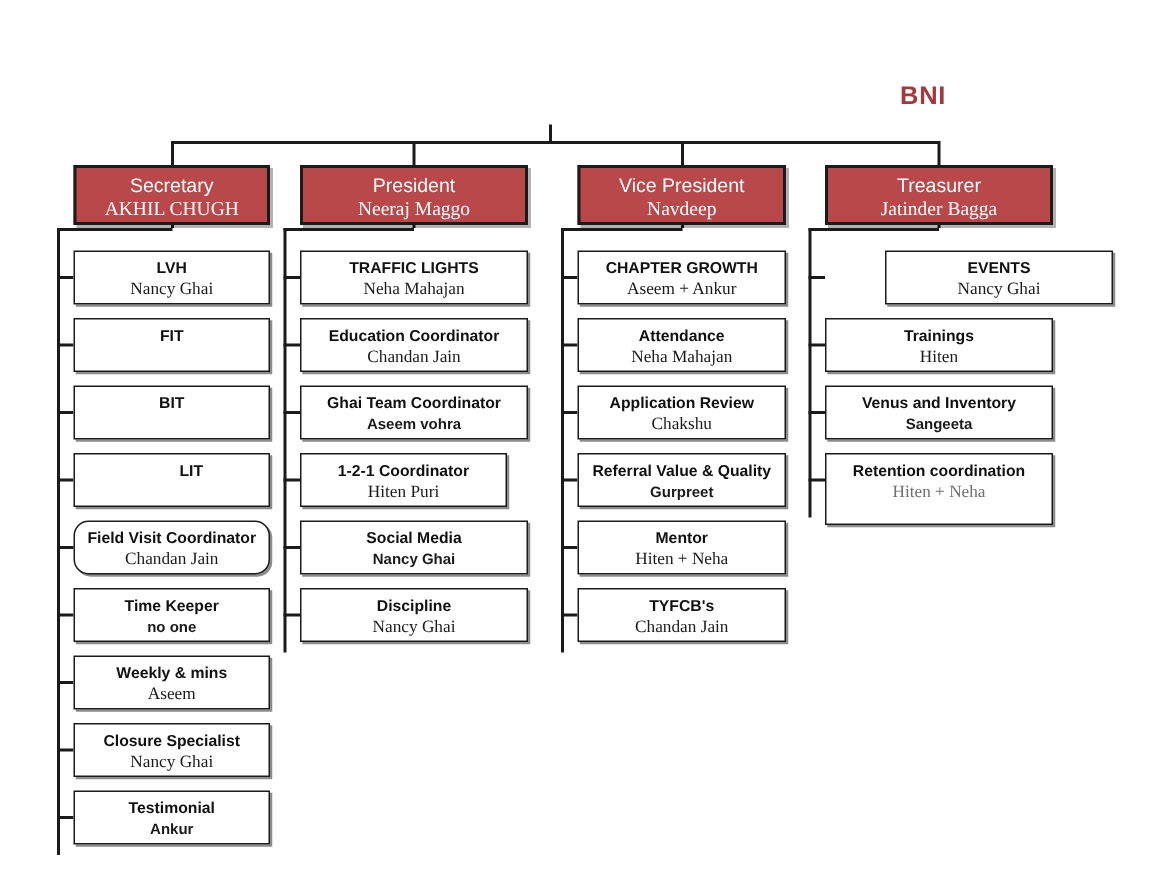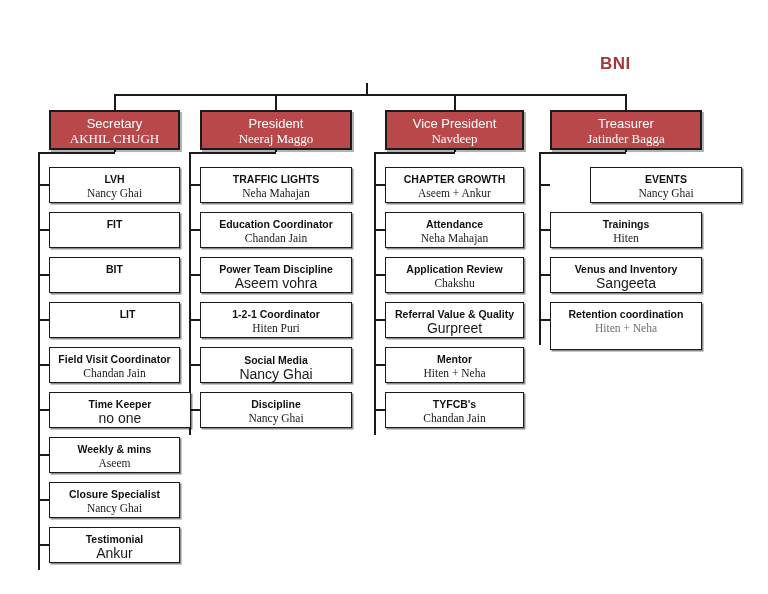--- a/index.html
+++ b/index.html
@@ -86,22 +86,22 @@
   }
   .role-person {
     color: #1a1a1a;
     font-family: "Liberation Serif", serif;
     font-size: 11.5px;
     line-height: 15px;
     white-space: nowrap;
   }
   .role-person.sans {
     font-family: "Liberation Sans", sans-serif;
-    font-size: 14px;
-    font-weight: normal;
+    font-size: 10px;
+    font-weight: bold;
   }
   .role-person.muted { color: #6f6f6f; }
 
   
   .v-line { background: #1b1b1b; width: 2px; }
   .h-line { background: #1b1b1b; height: 2px; }
   .v-line.thin { width: 1.5px; }
   .h-line.thin { height: 1.5px; }
 </style>
 </head>
@@ -167,25 +167,25 @@
       </div>
       <div class="abs role-box" style="left: 49px; top: 212px; width: 131px; height: 36px;">
         <span class="role-title">FIT</span>
       </div>
       <div class="abs role-box" style="left: 49px; top: 257px; width: 131px; height: 36px;">
         <span class="role-title">BIT</span>
       </div>
       <div class="abs role-box" style="left: 49px; top: 302px; width: 131px; height: 36px; padding-left: 26px;">
         <span class="role-title">LIT</span>
       </div>
-      <div class="abs role-box" style="left: 49px; top: 347px; width: 131px; height: 36px;">
+      <div class="abs role-box" style="left: 49px; top: 347px; width: 131px; height: 36px; border-radius: 10px;">
         <span class="role-title">Field Visit Coordinator</span>
         <span class="role-person">Chandan Jain</span>
       </div>
-      <div class="abs role-box" style="left: 49px; top: 392px; width: 142px; height: 36px;">
+      <div class="abs role-box" style="left: 49px; top: 392px; width: 131px; height: 36px;">
         <span class="role-title">Time Keeper</span>
         <span class="role-person sans">no one</span>
       </div>
       <div class="abs role-box" style="left: 49px; top: 437px; width: 131px; height: 36px;">
         <span class="role-title">Weekly &amp; mins</span>
         <span class="role-person">Aseem</span>
       </div>
       <div class="abs role-box" style="left: 49px; top: 482px; width: 131px; height: 36px;">
         <span class="role-title">Closure Specialist</span>
         <span class="role-person">Nancy Ghai</span>
@@ -200,28 +200,28 @@
       </div>
       <div class="abs role-box" style="left: 200px; top: 167px; width: 152px; height: 36px;">
         <span class="role-title">TRAFFIC LIGHTS</span>
         <span class="role-person">Neha Mahajan</span>
       </div>
       <div class="abs role-box" style="left: 200px; top: 212px; width: 152px; height: 36px;">
         <span class="role-title">Education Coordinator</span>
         <span class="role-person">Chandan Jain</span>
       </div>
       <div class="abs role-box" style="left: 200px; top: 257px; width: 152px; height: 36px;">
-        <span class="role-title">Power Team Discipline</span>
+        <span class="role-title">Ghai Team Coordinator</span>
         <span class="role-person sans">Aseem vohra</span>
       </div>
-      <div class="abs role-box" style="left: 200px; top: 302px; width: 152px; height: 36px;">
+      <div class="abs role-box" style="left: 200px; top: 302px; width: 138px; height: 36px;">
         <span class="role-title">1-2-1 Coordinator</span>
         <span class="role-person">Hiten Puri</span>
       </div>
-      <div class="abs role-box" style="left: 200px; top: 347px; width: 152px; height: 36px; justify-content: center;">
+      <div class="abs role-box" style="left: 200px; top: 347px; width: 152px; height: 36px;">
         <span class="role-title">Social Media</span>
         <span class="role-person sans">Nancy Ghai</span>
       </div>
       <div class="abs role-box" style="left: 200px; top: 392px; width: 152px; height: 36px;">
         <span class="role-title">Discipline</span>
         <span class="role-person">Nancy Ghai</span>
       </div>
       <div class="abs head-box" style="left: 385px; top: 110px; width: 139px; height: 40px;">
         <span class="head-role">Vice President</span>
         <span class="head-person">Navdeep</span>

